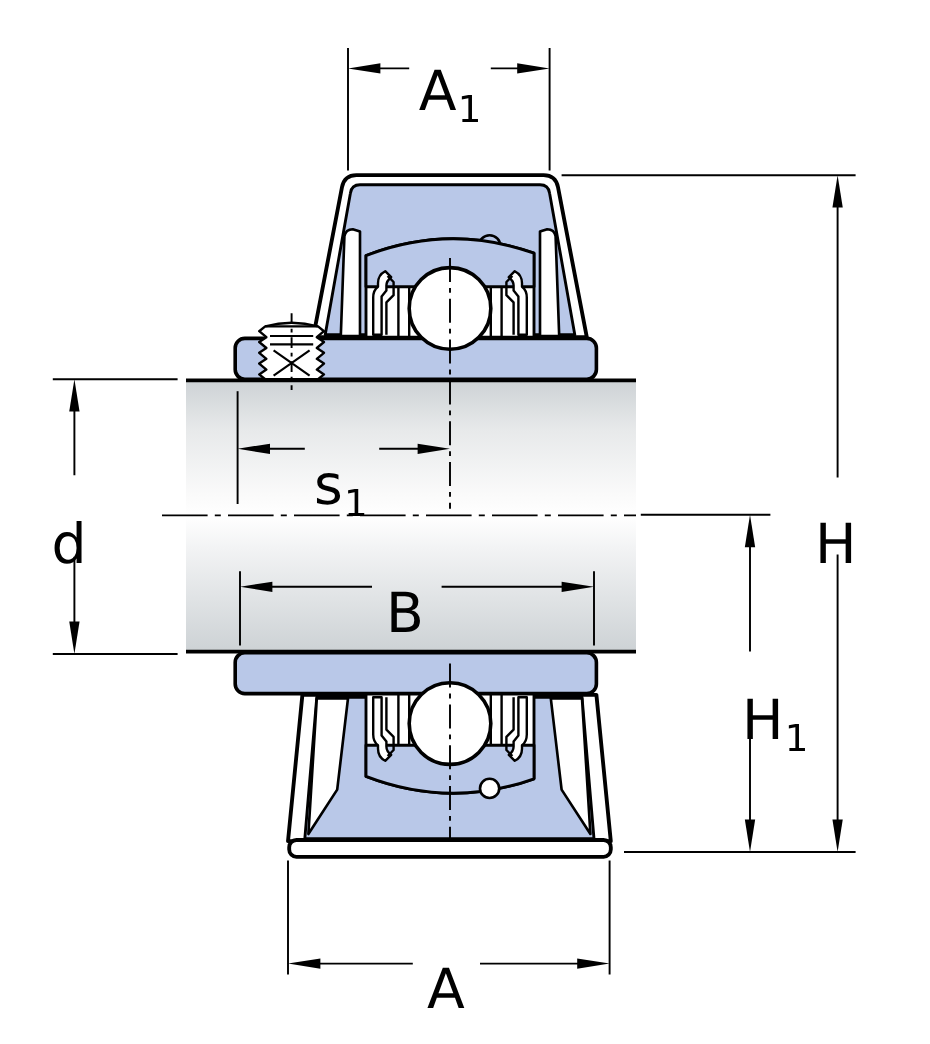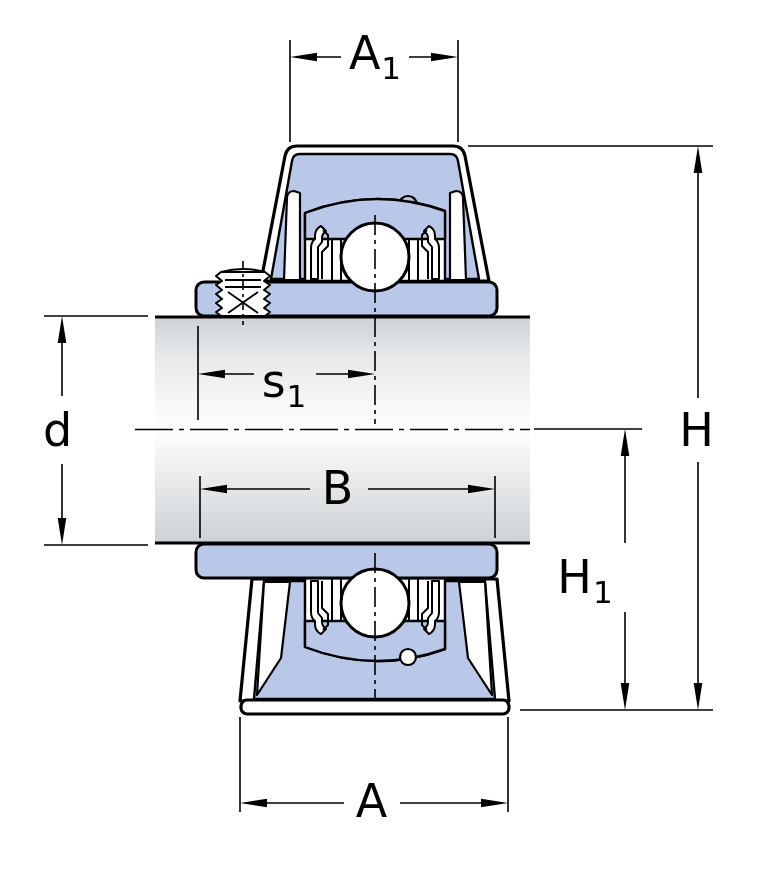--- a/index.html
+++ b/index.html
@@ -13,21 +13,21 @@
   .w24{stroke-width:2.4px;}
   .w22{stroke-width:2.2px;}
   .w2{stroke-width:2px;}
   .w18{stroke-width:1.8px;}
   .thin{stroke-width:1.6px;}
   .fw{fill:var(--background,#fff);}
   .fb{fill:var(--part-fill,#b9c8e8);}
   .fblk{fill:var(--line,#000);stroke:none;}
   
   .dim-label{position:absolute;transform:translate(-50%,-50%);font-size:46px;line-height:1;
-             color:var(--line,#000);white-space:nowrap;}
+             color:var(--line,#000);white-space:nowrap;margin-top:23px;}
   .dim-label .sub{font-size:31px;position:relative;top:10px;margin-left:1px;}
 </style>
 </head>
 <body>
 
 <div id="stage">
 
 <svg width="775" height="870" viewBox="0 0 775 870">
   <defs>
     <linearGradient id="shaftGrad" x1="0" y1="0" x2="0" y2="1">
@@ -144,21 +144,21 @@
     <path class="ln thin" d="M 264,803 H 344 M 400,803 H 484"></path>
     <polygon class="fblk" points="240,803 267,798.7 267,807.3"></polygon>
     <polygon class="fblk" points="508,803 481,798.7 481,807.3"></polygon>
   </g>
 </svg>
 
   <div class="dim-label" style="left:375px;top:53px"><span>A</span><span class="sub">1</span></div>
 
   <div class="dim-label" style="left:697px;top:430px"><span>H</span><span class="sub"></span></div>
 
-  <div class="dim-label" style="left:585px;top:577px"><span>H</span><span class="sub">1</span></div>
+  <div class="dim-label" style="left:646px;top:577px"><span>H</span><span class="sub">1</span></div>
 
   <div class="dim-label" style="left:58px;top:430px"><span>d</span><span class="sub"></span></div>
 
   <div class="dim-label" style="left:284px;top:381px"><span>s</span><span class="sub">1</span></div>
 
   <div class="dim-label" style="left:338px;top:488px"><span>B</span><span class="sub"></span></div>
 
   <div class="dim-label" style="left:372px;top:801px"><span>A</span><span class="sub"></span></div>
 
 </div>

